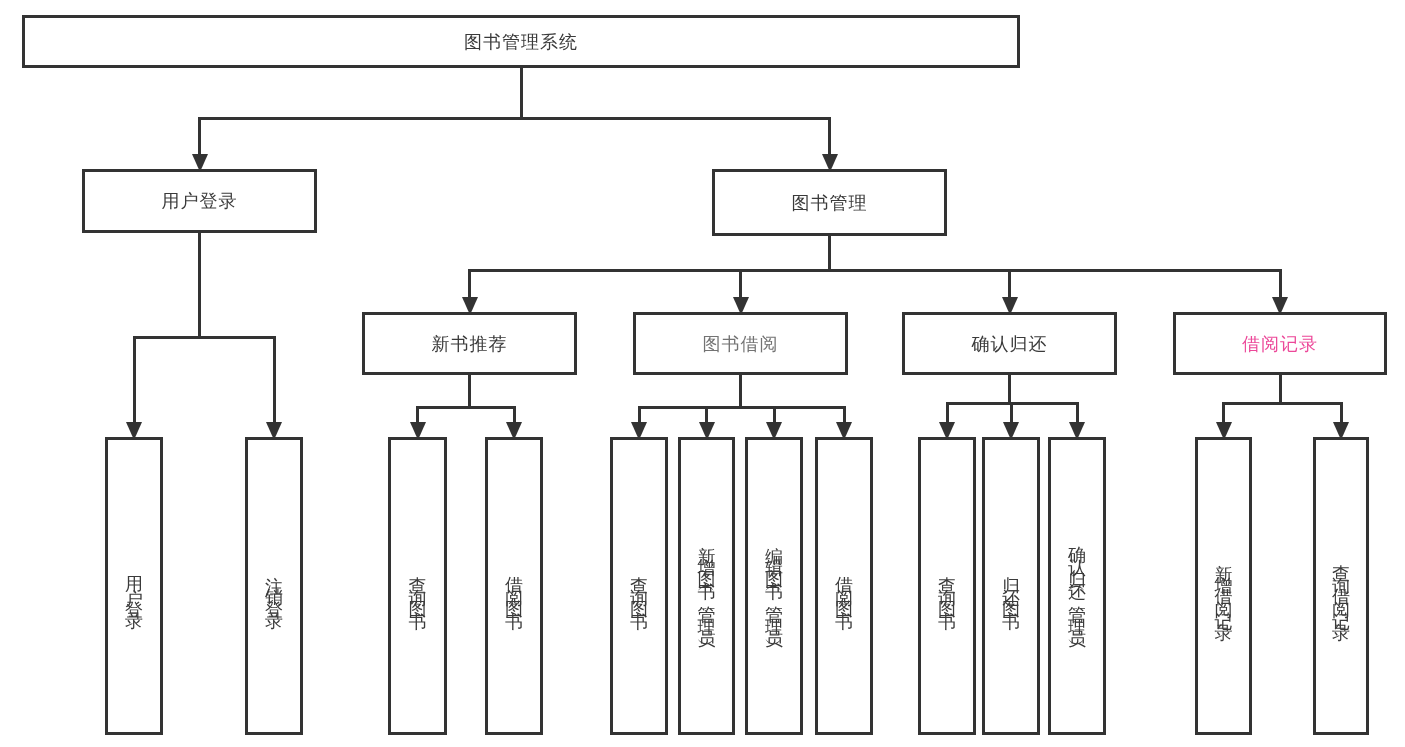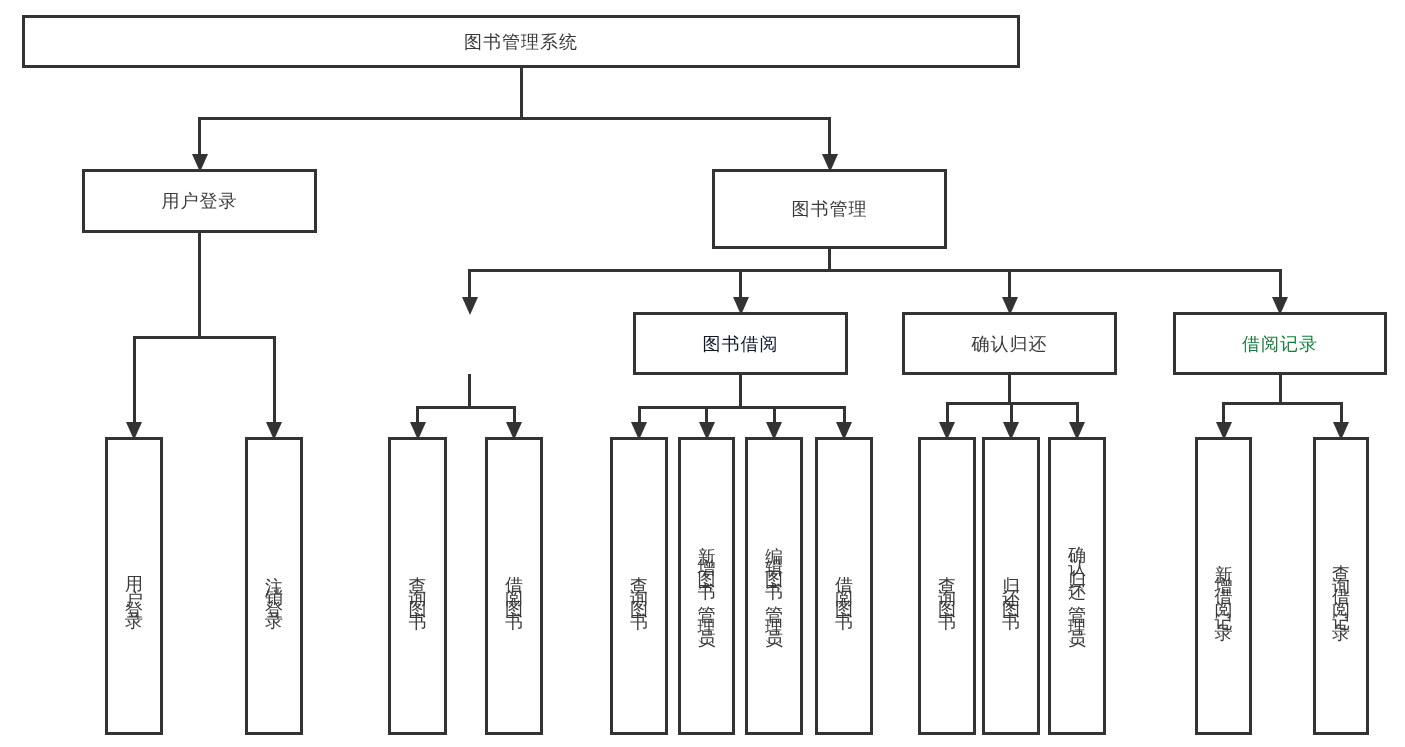--- a/index.html
+++ b/index.html
@@ -121,31 +121,34 @@
       <div class="edge-line" style="left: 1339.5px; top: 403px; width: 3px; height: 25px; background: rgb(51, 51, 51);"></div>
       <div class="edge-arrow" style="left: 1333px; top: 422px; border-top-color: rgb(51, 51, 51);"></div>
     </div>
   <div class="layer" id="nodes-layer">
       <div class="node" style="left: 22px; top: 15px; width: 998px; height: 53px; border-color: rgb(51, 51, 51); text-align: center;">
         <span class="label" style="color: rgb(58, 58, 58);">图书管理系统</span>
       </div>
       <div class="node" style="left: 82px; top: 169px; width: 235px; height: 64px; border-color: rgb(51, 51, 51);">
         <span class="label" style="color: rgb(58, 58, 58);">用户登录</span>
       </div>
-      <div class="node" style="left: 712px; top: 169px; width: 235px; height: 80px; border-color: rgb(51, 51, 51);">
+      <div class="node" style="left: 712px; top: 169px; width: 235px; height: 67px; border-color: rgb(51, 51, 51);">
         <span class="label" style="color: rgb(58, 58, 58);">图书管理</span>
       </div>
+      <div class="node" style="left: 362px; top: 312px; width: 215px; height: 63px; border-color: rgb(51, 51, 51);">
+        <span class="label" style="color: rgb(58, 58, 58);">新书推荐</span>
+      </div>
       <div class="node" style="left: 633px; top: 312px; width: 215px; height: 63px; border-color: rgb(51, 51, 51);">
-        <span class="label" style="color: #0f172a;">图书借阅</span>
+        <span class="label" style="color: #737373;">图书借阅</span>
       </div>
       <div class="node" style="left: 902px; top: 312px; width: 215px; height: 63px; border-color: rgb(51, 51, 51);">
         <span class="label" style="color: rgb(58, 58, 58);">确认归还</span>
       </div>
       <div class="node" style="left: 1173px; top: 312px; width: 214px; height: 63px; border-color: rgb(51, 51, 51);">
-        <span class="label" style="color: #15803d;">借阅记录</span>
+        <span class="label" style="color: #ec4899;">借阅记录</span>
       </div>
       <div class="node vertical" style="left: 105px; top: 437px; width: 58px; height: 298px; border-color: rgb(51, 51, 51);">
         <span class="label" style="color: rgb(58, 58, 58);">用户登录</span>
       </div>
       <div class="node vertical" style="left: 245px; top: 437px; width: 58px; height: 298px; border-color: rgb(51, 51, 51);">
         <span class="label" style="color: rgb(58, 58, 58);">注销登录</span>
       </div>
       <div class="node vertical" style="left: 388px; top: 437px; width: 59px; height: 298px; border-color: rgb(51, 51, 51);">
         <span class="label" style="color: rgb(58, 58, 58);">查询图书</span>
       </div>

